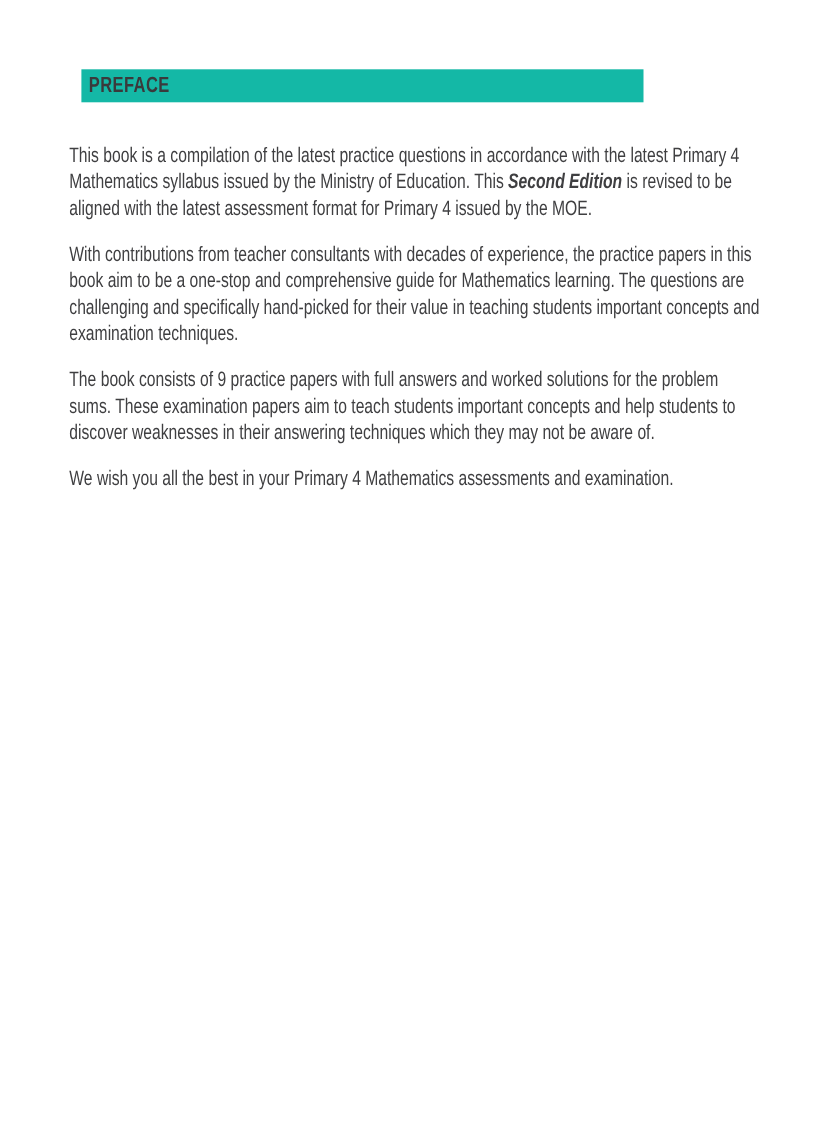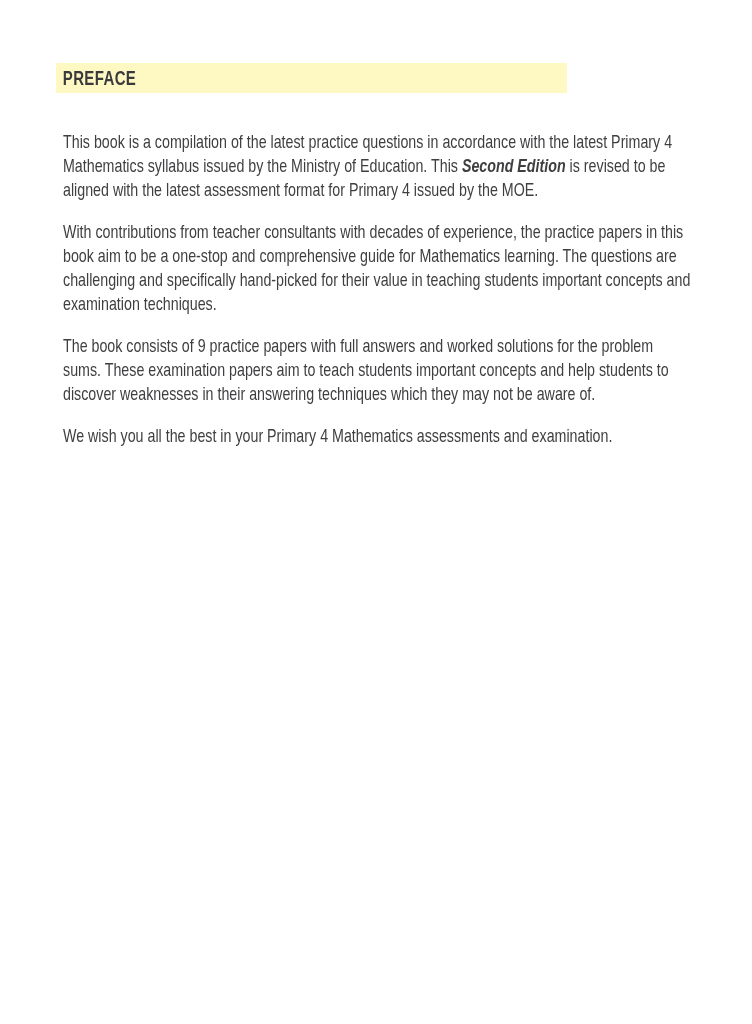--- a/index.html
+++ b/index.html
@@ -10,25 +10,25 @@
   .page {
     position: relative;
     width: 752px;
     height: 1024px;
     background: #ffffff;
     overflow: hidden;
     font-family: "Liberation Sans", sans-serif;
   }
   .heading-bar {
     position: absolute;
-    left: 56px;
+    left: 74px;
     top: 63px;
     width: 511px;
     height: 30px;
-    background: #fef9c3;
+    background: #14b8a6;
   }
   .heading-text {
     display: inline-block;
     padding-left: 9px;
     font-weight: bold;
     font-size: 20px;
     line-height: 30px;
     letter-spacing: 0.5px;
     color: #3a3a3c;
     transform: scaleX(0.75);

